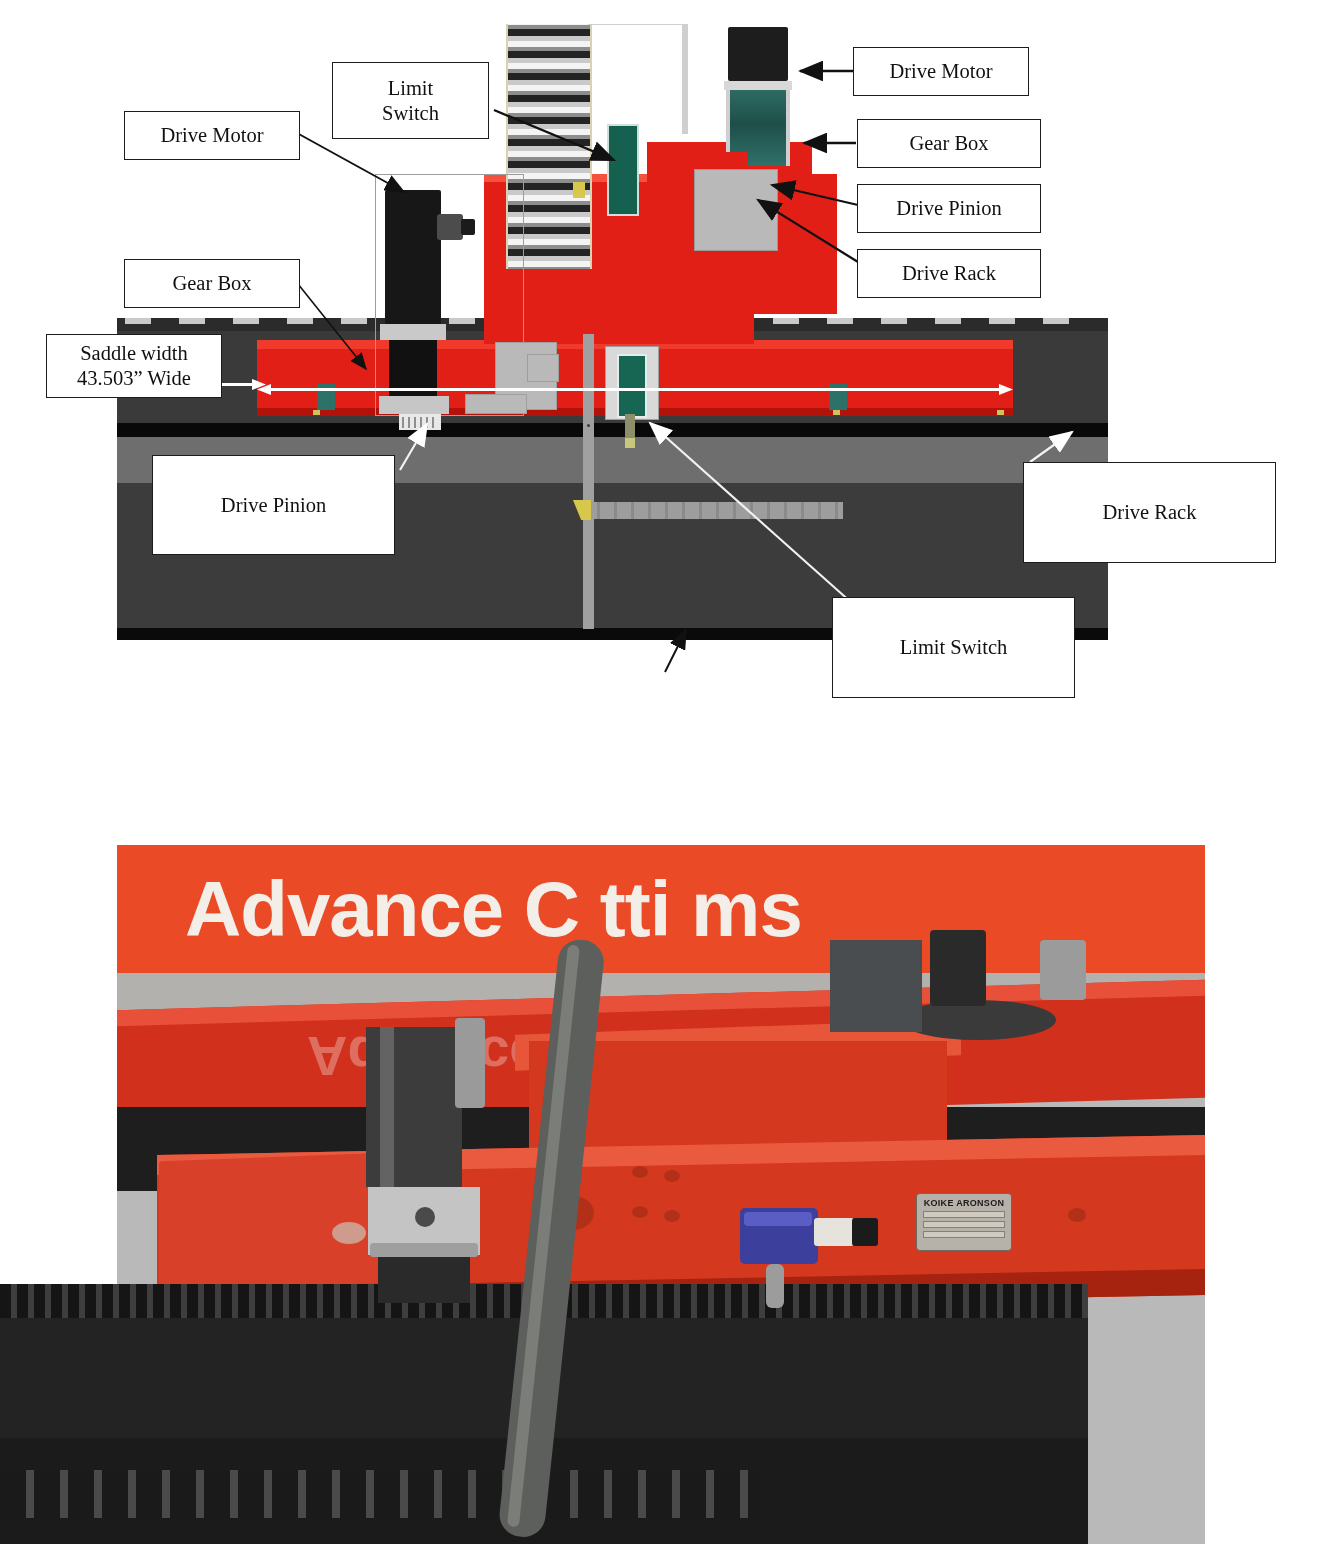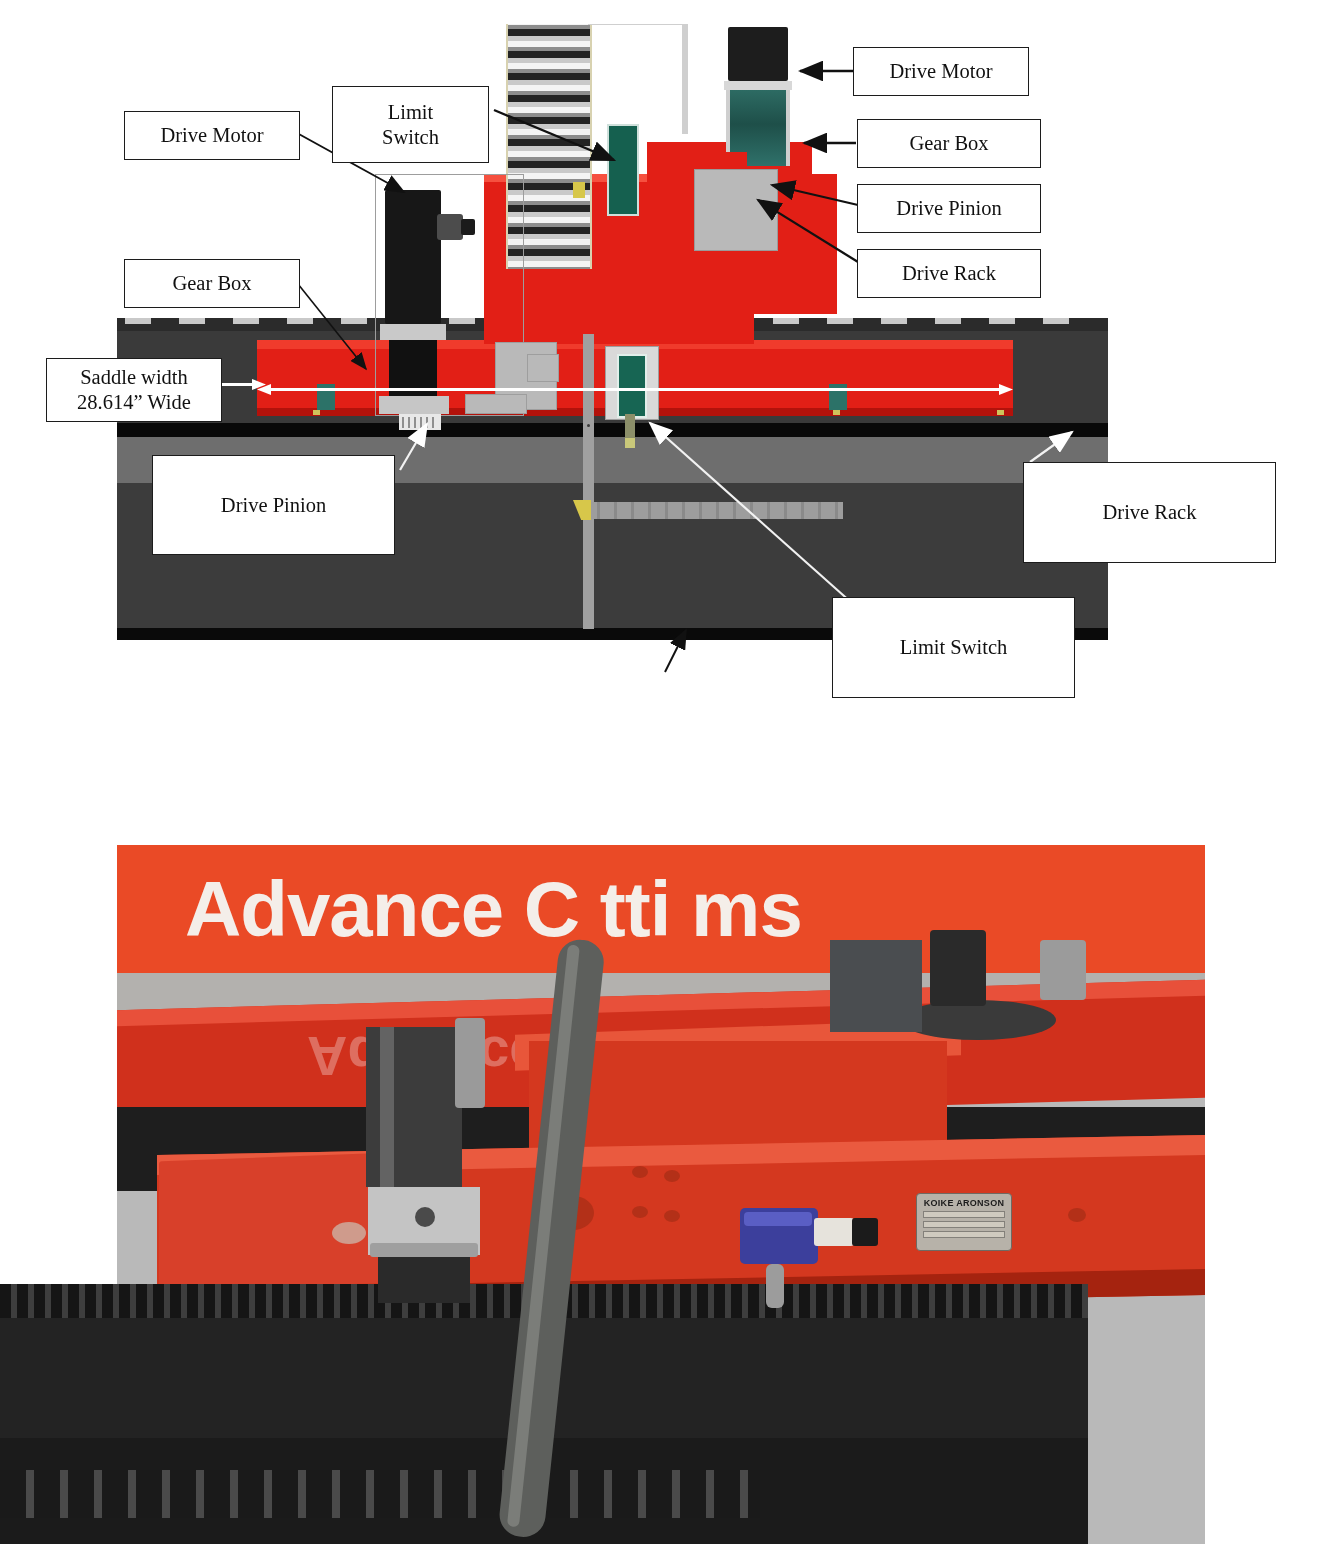--- a/index.html
+++ b/index.html
@@ -95,21 +95,21 @@
   #dimline .ahR{right:0;clip-path:polygon(100% 50%,0 0,0 100%);}
   #dimstub{position:absolute;left:100px;top:360px;width:48px;height:11px;}
   #dimstub .bar2{position:absolute;left:0;top:4px;width:40px;height:3px;background:#fff;}
   #dimstub .ah2{position:absolute;right:0;top:0;width:14px;height:11px;background:#fff;
         clip-path:polygon(100% 50%,0 0,0 100%);}
 
   
   .callout{position:absolute;box-sizing:border-box;border:1.6px solid #1c1c1c;background:#ffffff;
            display:flex;align-items:center;justify-content:center;text-align:center;
            font-family:"Liberation Serif", serif;font-size:20.5px;color:#111;line-height:1.18;z-index:30;}
-  .callout.two{line-height:1.22;margin-top:24px;}
+  .callout.two{line-height:1.22;}
 
   
   #leaders{position:absolute;left:0;top:0;width:1322px;height:800px;z-index:25;pointer-events:none;}
 
   
   #photo{position:absolute;left:117px;top:845px;width:1088px;height:699px;overflow:hidden;
          background:#3a3a3a;}
 
   
   .ph-wallgrey{position:absolute;left:0;top:0;width:1088px;height:699px;background:#b9b9b9;}
@@ -357,21 +357,21 @@
   <div class="callout" style="left:857px;top:249px;width:184px;height:49px;">
     <span>Drive Rack</span>
   </div>
 
   <div class="callout" style="left:124px;top:259px;width:176px;height:49px;">
     <span>Gear Box</span>
   </div>
 
   <div class="callout two" style="left:46px;top:334px;width:176px;height:64px;">
     <span style="white-space:pre-line">Saddle width
-28.614” Wide</span>
+43.503” Wide</span>
   </div>
 
   <div class="callout" style="left:152px;top:455px;width:243px;height:100px;">
     <span>Drive Pinion</span>
   </div>
 
   <div class="callout" style="left:1023px;top:462px;width:253px;height:101px;">
     <span>Drive Rack</span>
   </div>
 

